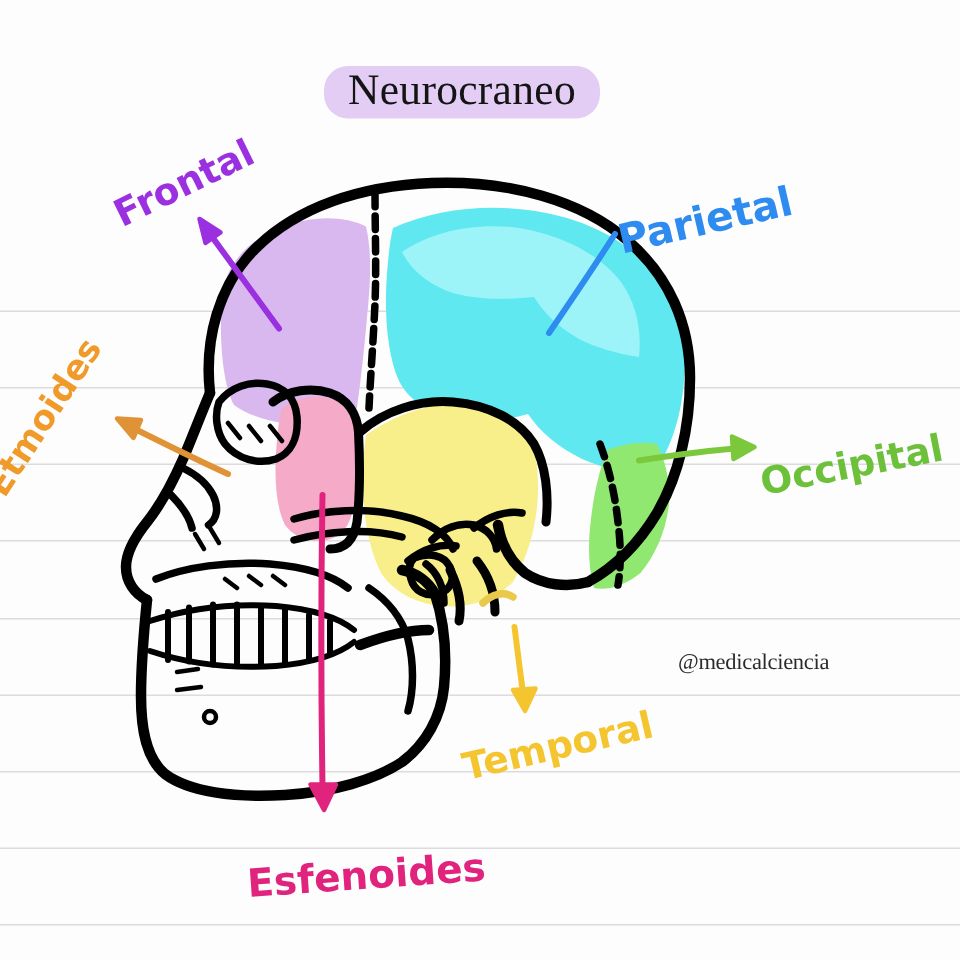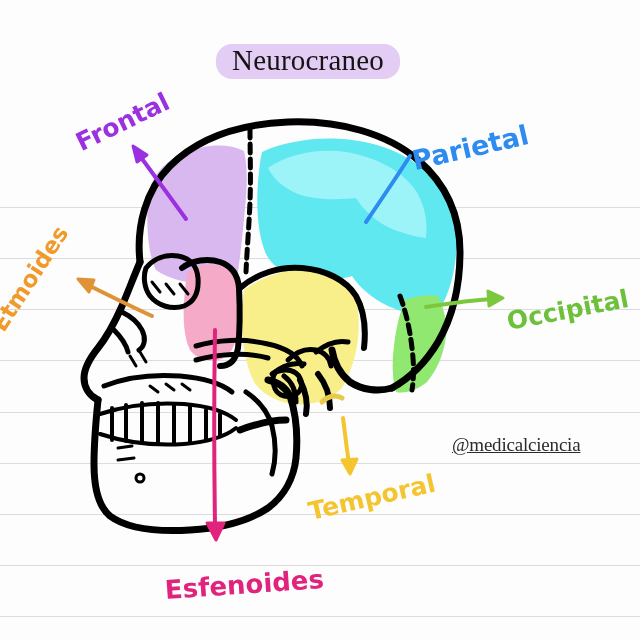--- a/index.html
+++ b/index.html
@@ -93,25 +93,24 @@
     left: 166px; top: 575px;
     font-size: 26px;
     color: #e0247e;
     transform: rotate(-4deg);
   }
   .watermark {
     position: absolute;
     left: 452px;
     top: 434px;
     font-family: "Liberation Serif", serif;
-    font-size: 19px;
+    font-size: 15px;
     color: #2b2b2b;
     letter-spacing: -0.2px;
     white-space: nowrap;
-    text-decoration: underline;
   }
 </style>
 </head>
 <body>
 
 <div id="canvas">
 
   <div class="ruled-lines">
     <div class="rule" style="top:207px"></div>
     <div class="rule" style="top:258px"></div>

